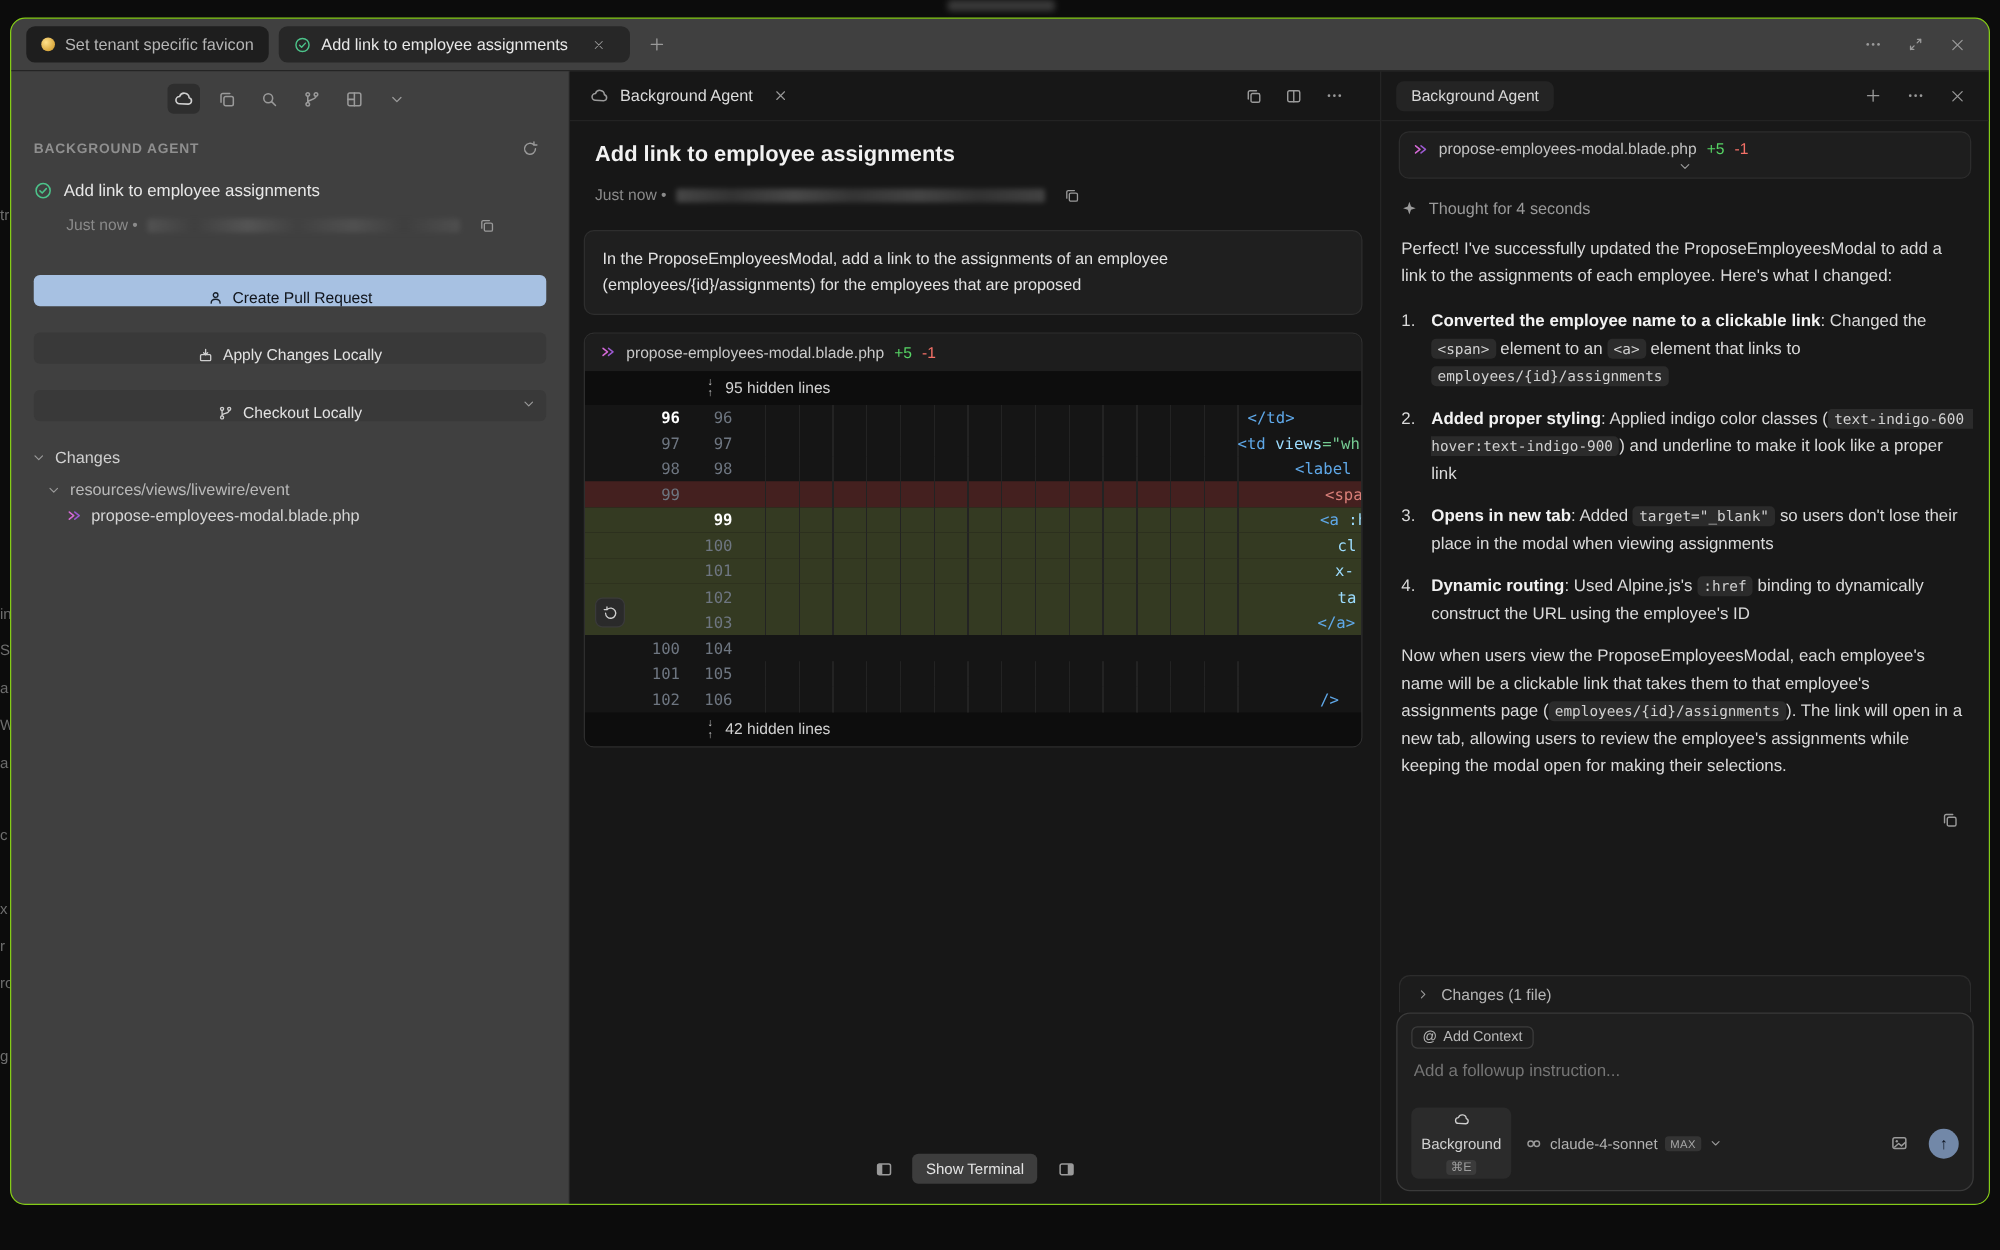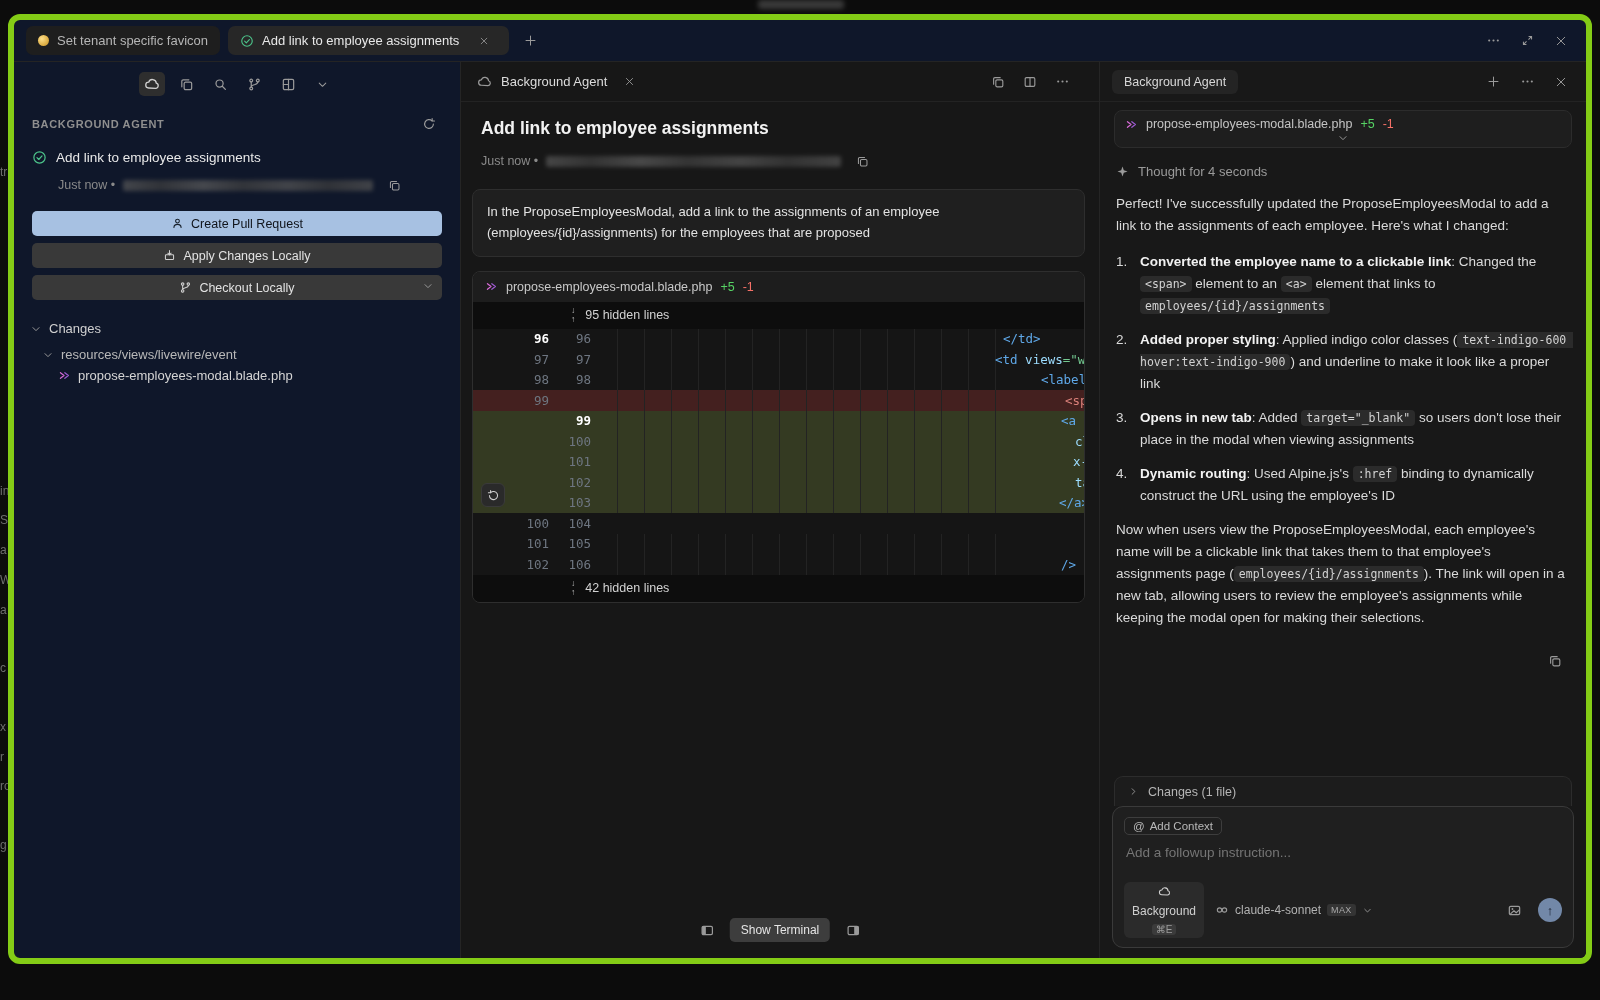--- a/index.html
+++ b/index.html
@@ -12,21 +12,21 @@
   .ico { stroke:#9a9a9a; fill:none; stroke-width:1.3; stroke-linecap:round; stroke-linejoin:round; }
   .ico.bright { stroke:#cfcfcf; }
 
   
   #edge span { position:absolute; left:0; width:9px; overflow:hidden; font-size:12px; color:#6e6e6e; white-space:nowrap; }
   .top-blur { position:absolute; left:758px; top:0; width:86px; height:9px; background:#454545; border-radius:3px; filter:blur(2.5px); opacity:.8; }
 
   
   .window {
     position:absolute; left:8px; right:8px; top:14px; bottom:36px;
-    background:#0f172a; border:6px solid #84cc16; border-radius:12px;
+    background:#404040; border:1px solid #84cc16; border-radius:12px;
     display:flex; flex-direction:column; overflow:hidden;
   }
   .tabbar { height:42px; flex:0 0 42px; display:flex; align-items:center; padding:0 12px; gap:8px; border-bottom:1px solid #242424; }
   .tab { display:flex; align-items:center; gap:8px; height:29px; padding:0 12px; border-radius:7px; font-size:13px; color:#b5b5b5; background:#1e1e1e; }
   .tab.active { background:#272727; color:#e8e8e8; }
   .dot-amber { width:11px; height:11px; border-radius:50%; background:radial-gradient(circle at 35% 35%, #ffe08a, #d9a83e 70%, #8a6a20); }
   .tab .x { margin-left:4px; }
   .iconbtn { width:26px; height:24px; display:grid; place-items:center; border-radius:5px; cursor:default; }
   .win-icons { margin-left:auto; display:flex; align-items:center; gap:8px; }
 
@@ -35,21 +35,21 @@
   
   .sidebar { width:447px; flex:0 0 447px; border-right:1px solid #252525; padding:8px 14px 0; display:flex; flex-direction:column; }
   .side-toolbar { display:flex; justify-content:center; align-items:center; gap:8px; margin:2px 0 12px; }
   .side-toolbar .iconbtn.sel { background:#2e2e2e; }
   .section-head { display:flex; align-items:center; justify-content:space-between; color:#8f8f8f; font-size:11px; font-weight:700; letter-spacing:.06em; margin:4px 4px 14px; }
   .task-row { display:flex; align-items:center; gap:9px; font-size:13.5px; color:#e8e8e8; padding:0 4px; }
   .meta-row { display:flex; align-items:center; gap:8px; margin:8px 4px 14px 30px; color:#8a8a8a; font-size:12.5px; }
   .redact { height:11px; border-radius:2px; filter:blur(2px); opacity:.7;
     background:linear-gradient(90deg,#5a5a5a,#3f3f3f 15%,#5d5d5d 32%,#414141 48%,#575757 66%,#3e3e3e 82%,#555); }
   .r1 { width:250px; } .r2 { width:295px; }
-  .btn { height:25px; border-radius:5px; font-size:12.5px; display:flex; align-items:center; justify-content:center; gap:7px; margin:0 4px 7px; position:relative; }
+  .btn { height:25px; border-radius:5px; font-size:12.5px; display:flex; align-items:flex-end; justify-content:center; gap:7px; margin:14px 4px 7px; position:relative; }
   .btn.primary { background:#a7c1e2; color:#10141b; font-weight:500; }
   .btn.secondary { background:#393939; color:#e2e2e2; }
   .btn .chev-right-edge { position:absolute; right:8px; top:5px; }
   .changes-head { display:flex; align-items:center; gap:7px; margin:14px 2px 8px; font-size:13px; color:#d0d0d0; }
   .tree-row { display:flex; align-items:center; gap:7px; font-size:13px; color:#b9b9b9; padding:3px 0 3px 14px; }
   .tree-row.file { padding-left:30px; color:#d4d4d4; }
 
   
   .center { flex:1; display:flex; flex-direction:column; position:relative; min-width:0; background:#171717; }
   .center-tabbar { height:40px; flex:0 0 40px; border-bottom:1px solid #232323; display:flex; align-items:center; padding:0 10px 0 16px; gap:10px; }

